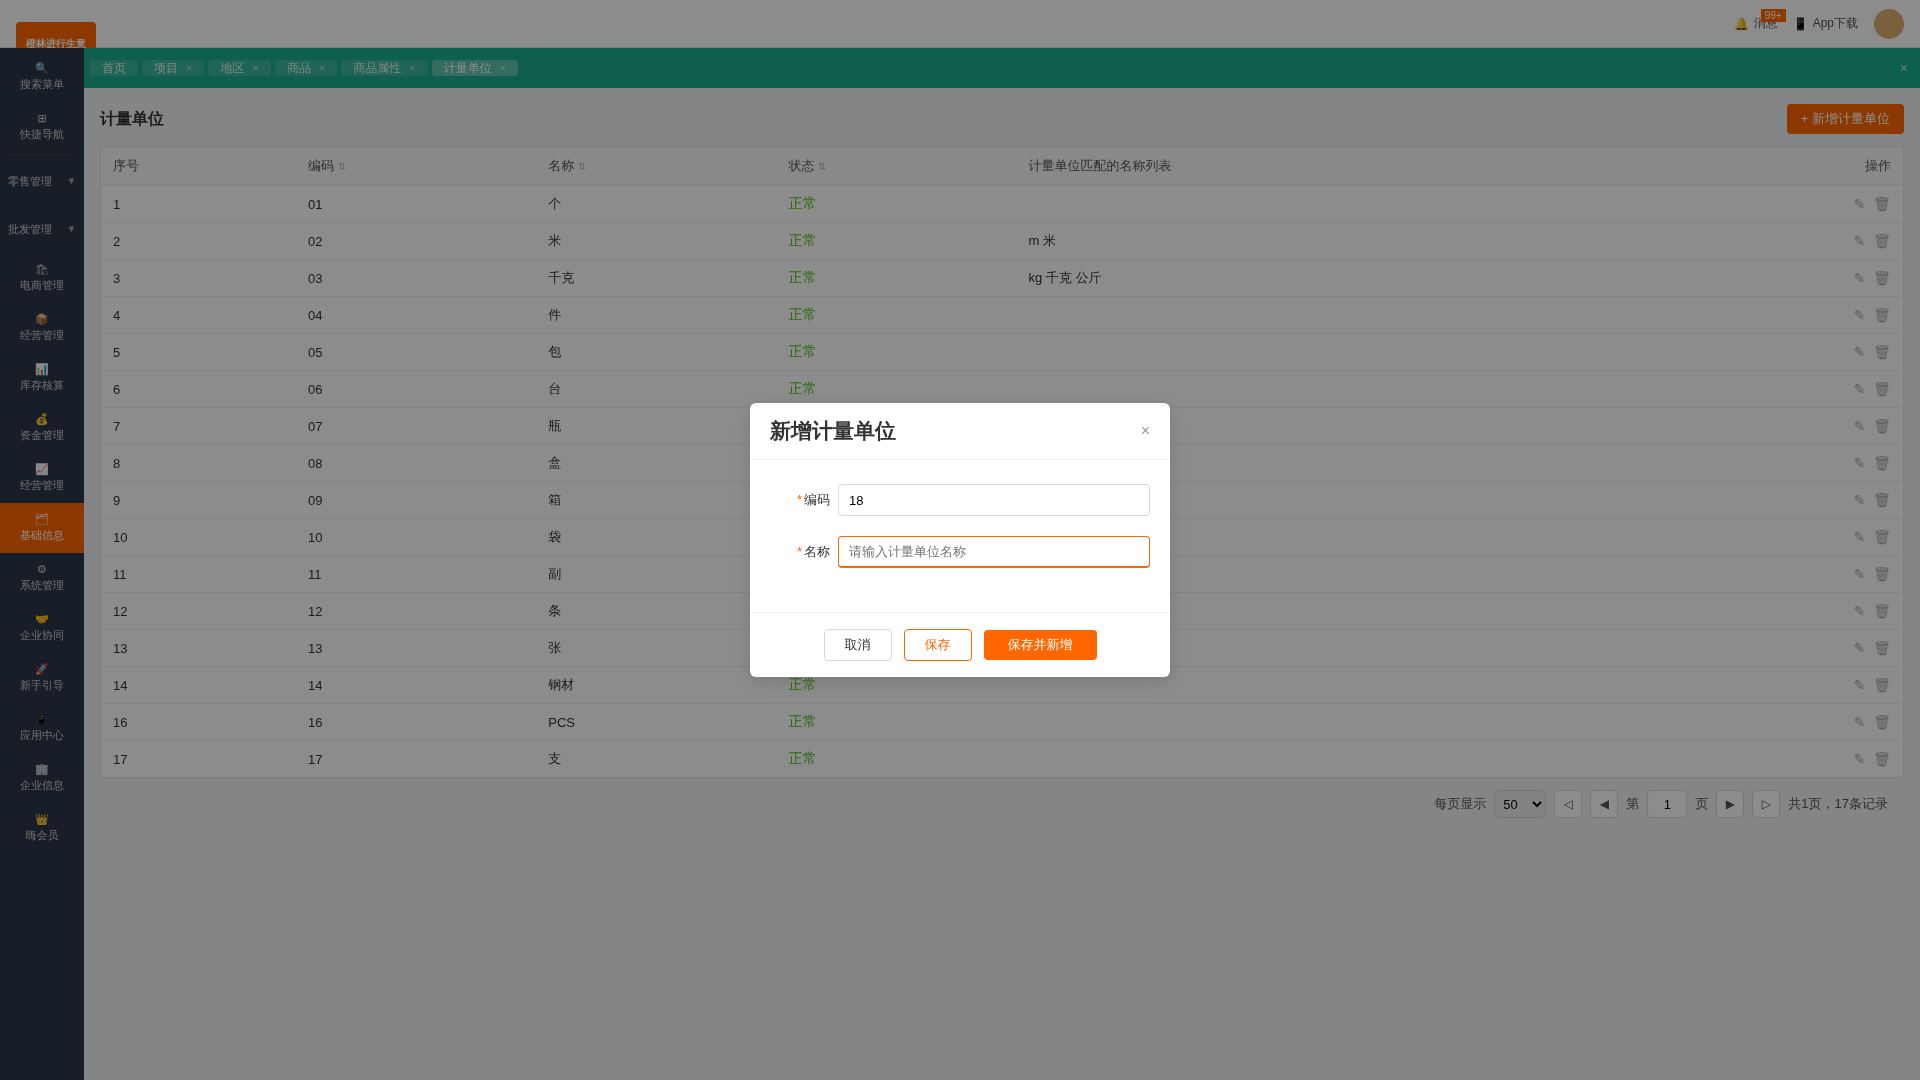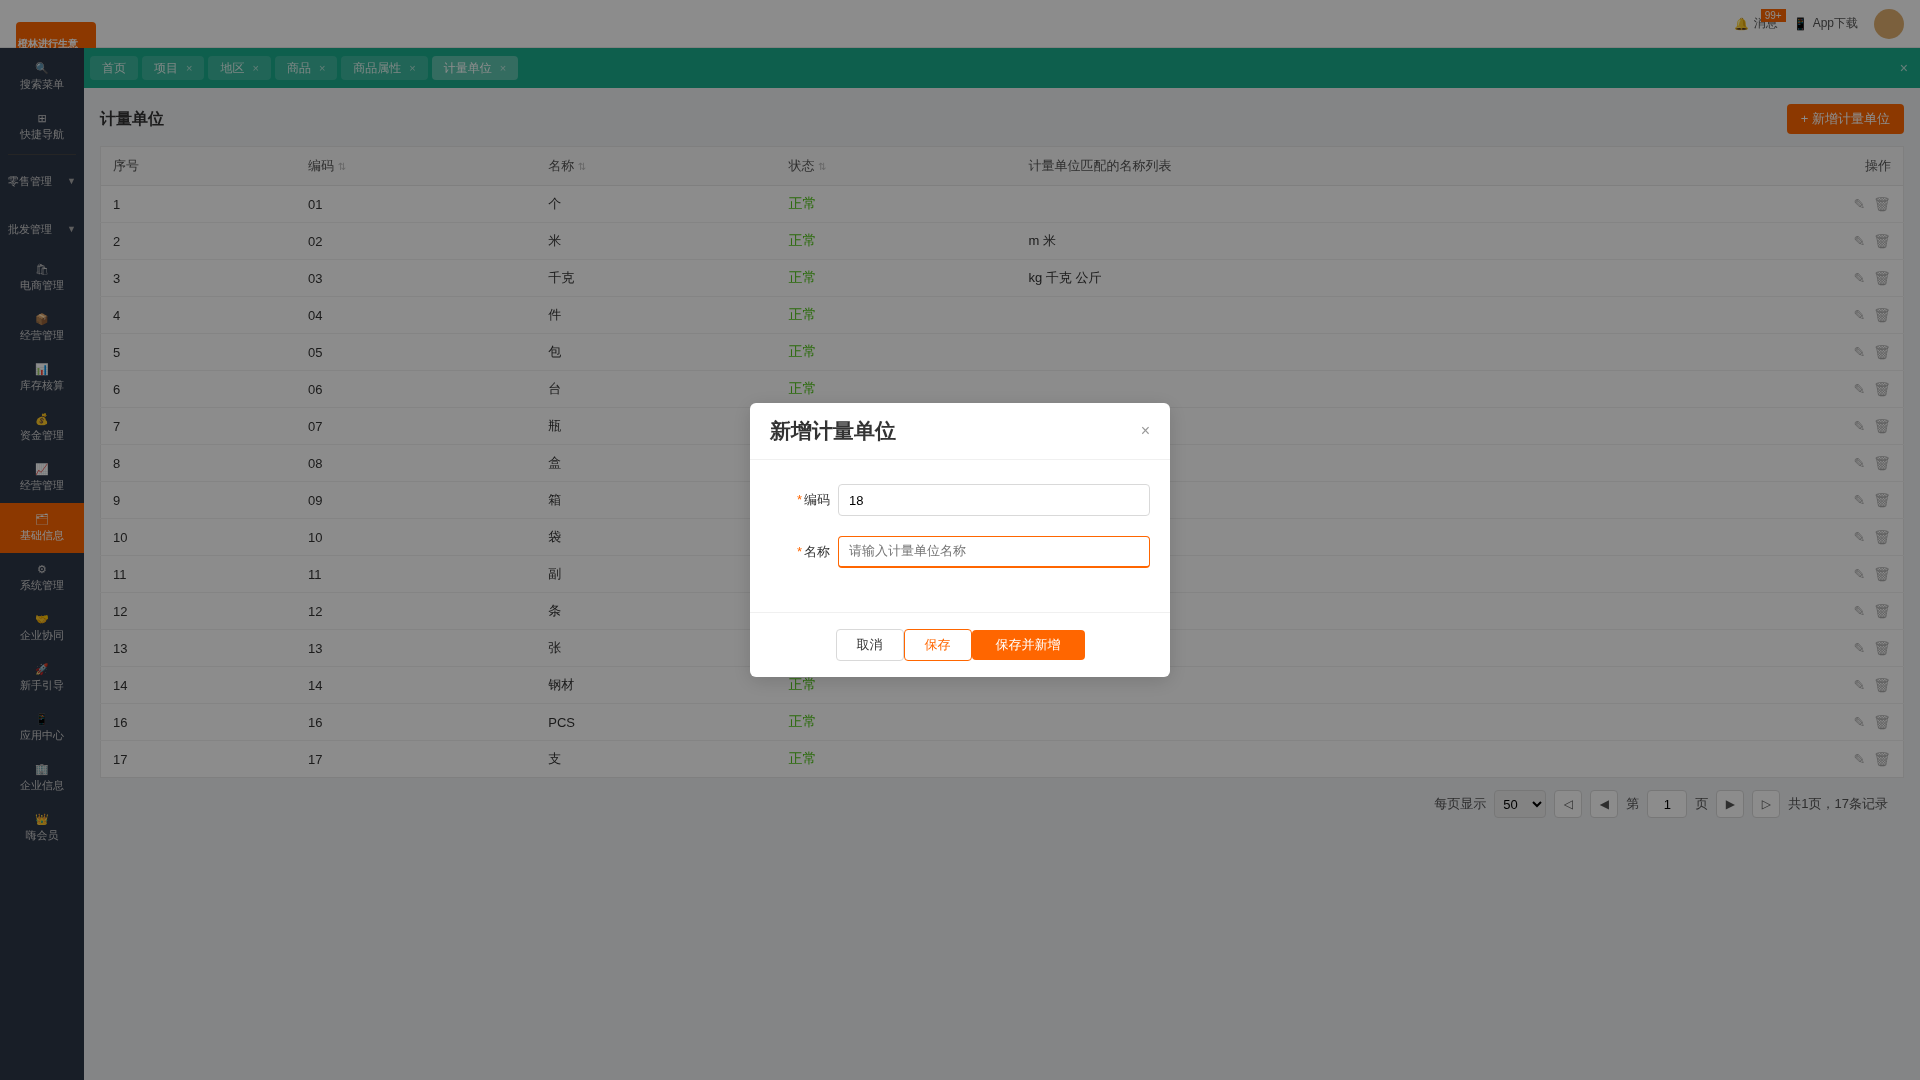--- a/index.html
+++ b/index.html
@@ -21,20 +21,21 @@
       align-items: center;
       gap: 8px;
     }
     .logo-box {
       width: 80px;
       height: 44px;
       background: #f60;
       border-radius: 4px;
       display: flex;
       align-items: center;
+      justify-content: center;
       color: white;
       font-size: 12px;
       font-weight: bold;
       margin-top: 40px;
     }
     .header-right {
       display: flex;
       align-items: center;
       gap: 16px;
     }
@@ -122,21 +123,21 @@
       align-items: center;
       height: 40px;
       padding: 0 4px;
       flex-shrink: 0;
     }
     .tab-item {
       display: flex;
       align-items: center;
       gap: 6px;
       padding: 0 12px;
-      height: 24px;
+      height: 16px;
       background: rgba(255,255,255,0.15);
       border-radius: 4px;
       margin: 0 2px;
       color: rgba(255,255,255,0.85);
       font-size: 12px;
       cursor: pointer;
       white-space: nowrap;
     }
     .tab-item.active {
       background: rgba(255,255,255,0.3);
@@ -328,27 +329,27 @@
       height: 32px;
       border: 1px solid #d9d9d9;
       border-radius: 4px;
       padding: 0 10px;
       font-size: 13px;
       outline: none;
     }
     .form-input.active-input {
       border-color: #f60;
       border-bottom: 2px solid #f60;
-      font-family: Liberation Mono, monospace;
     }
     .modal-footer {
       display: flex;
       align-items: center;
       justify-content: center;
       padding: 16px 20px;
+      gap: 12px;
       border-top: 1px solid #f0f0f0;
     }
     .btn-cancel {
       padding: 6px 20px;
       border: 1px solid #d9d9d9;
       background: #fff;
       border-radius: 4px;
       cursor: pointer;
       font-size: 13px;
       color: #333;

